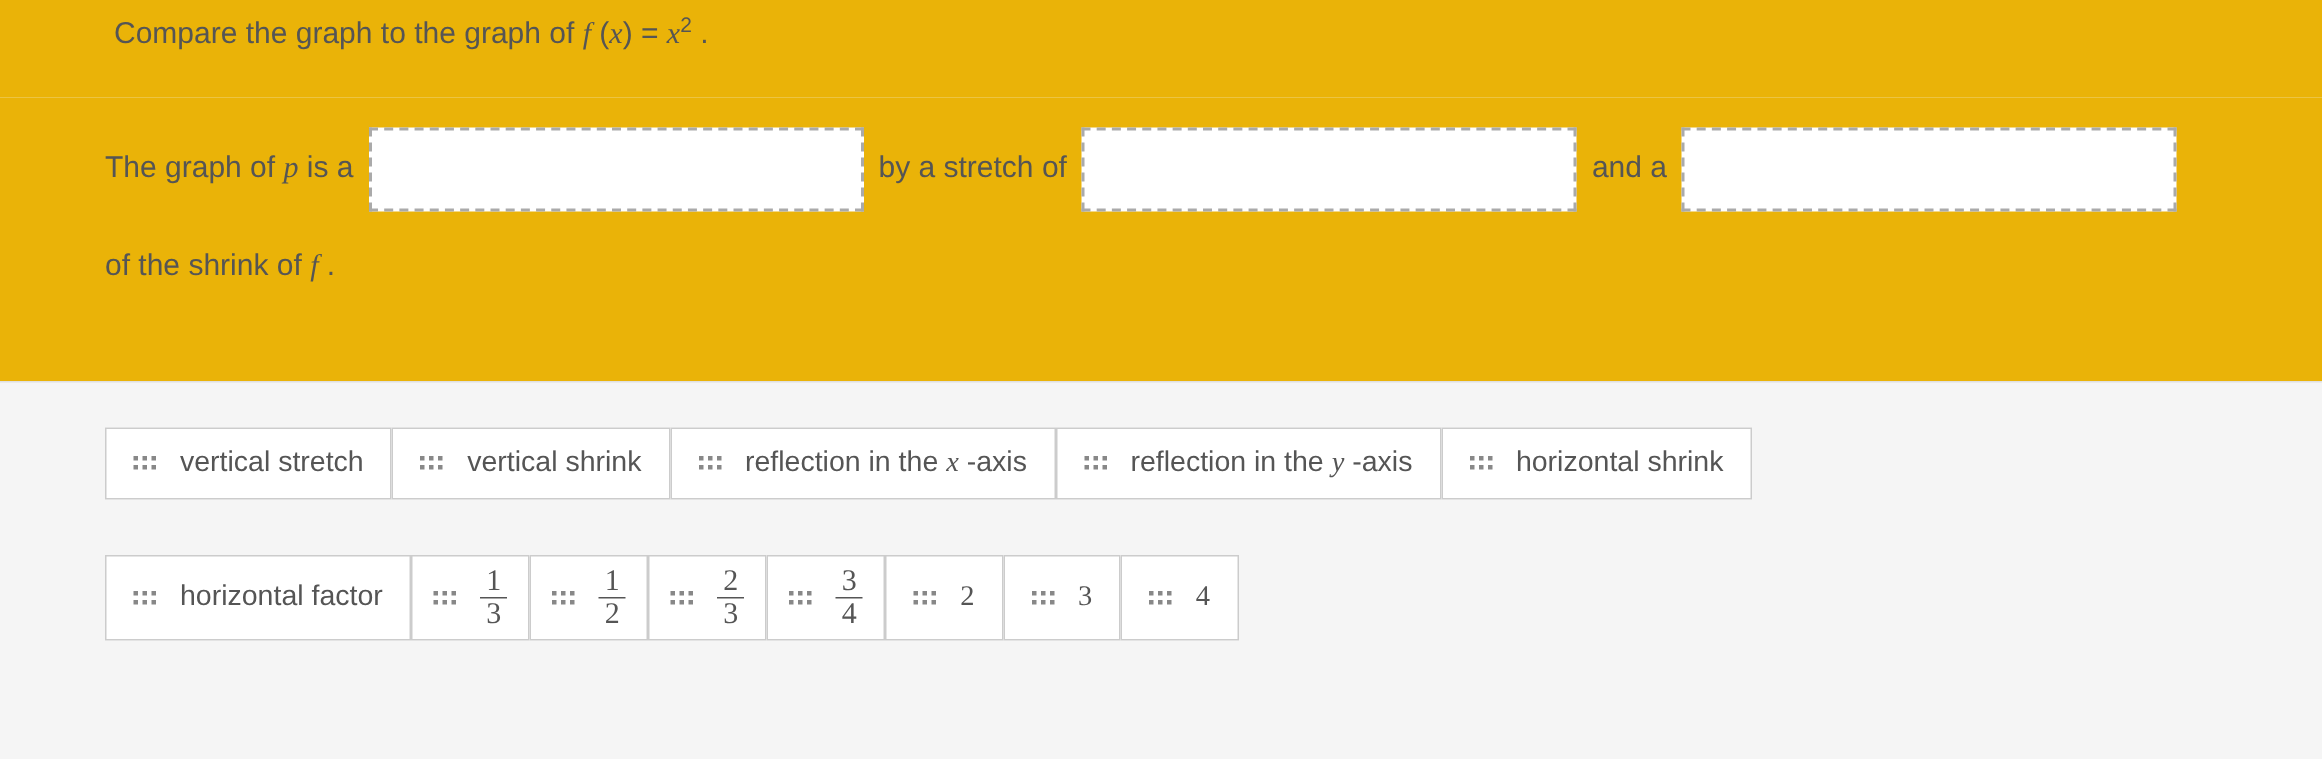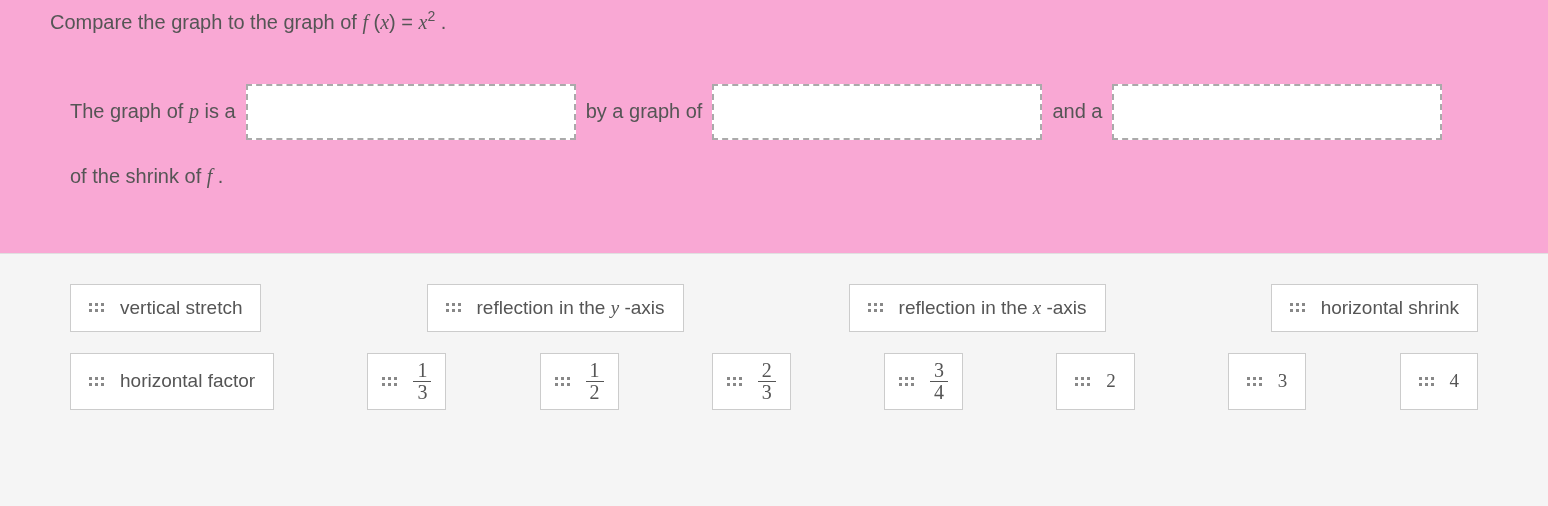--- a/index.html
+++ b/index.html
@@ -12,30 +12,30 @@
       background: #f5f5f5;
       width: 1548px;
       height: 506px;
       padding: 0;
       color: #444;
       overflow: hidden;
     }
     .instruction {
       font-size: 20px;
       color: #555;
-      padding: 8px 50px 30px 50px;
-      background: #f9a8d4;
+      padding: 8px 50px 30px 76px;
+      background: #eab308;
     }
     .math-italic {
       font-style: italic;
       font-family: 'Times New Roman', serif;
     }
     .sentence-area {
       padding: 20px 70px 40px 70px;
-      background: #f9a8d4;
+      background: #eab308;
     }
     .sentence-row {
       display: flex;
       align-items: center;
       flex-wrap: wrap;
       gap: 10px;
       font-size: 20px;
       color: #555;
       margin-bottom: 25px;
     }
@@ -55,24 +55,23 @@
       border-top: 1px solid #e0e0e0;
       display: flex;
       flex-wrap: wrap;
       gap: 20px;
       align-items: center;
       justify-content: center;
     }
     .choice-row {
       display: flex;
       flex-wrap: wrap;
-      gap: 20px;
-      justify-content: space-between;
+      justify-content: flex-start;
       width: 100%;
-      margin-bottom: 1px;
+      margin-bottom: 17px;
     }
     .choice {
       background: #fff;
       border: 1px solid #ccc;
       padding: 12px 18px;
       display: inline-flex;
       align-items: center;
       gap: 12px;
       font-size: 19px;
       color: #555;
@@ -122,21 +121,21 @@
   <span class="math-italic">f</span>
   (<span class="math-italic">x</span>)<span> = </span><span class="math-italic">x</span><sup>2</sup><span> .</span>
 </div>
 
 <div class="sentence-area">
   <div class="sentence-row">
     <span>
       <span>The graph of </span><span class="math-italic">p</span><span> is a</span>
     </span>
     <span class="dropzone wide"></span>
-    <span>by a graph of</span>
+    <span>by a stretch of</span>
     <span class="dropzone wide"></span>
     <span>and a</span>
     <span class="dropzone wide"></span>
   </div>
   <div class="sentence-row">
     <span>
       <span>of the shrink of </span><span class="math-italic">f</span><span> .</span>
     </span>
   </div>
 </div>
@@ -156,35 +155,46 @@
     </div>
     <div class="choice">
       <span class="drag-icon">
           <span></span>
           <span></span>
           <span></span>
           <span></span>
           <span></span>
           <span></span>
         </span>
+      <span>vertical shrink</span>
+    </div>
+    <div class="choice">
+      <span class="drag-icon">
+          <span></span>
+          <span></span>
+          <span></span>
+          <span></span>
+          <span></span>
+          <span></span>
+        </span>
+      <span>
+        <span>reflection in the </span><span class="math-italic">x</span><span> -axis</span>
+      </span>
+    </div>
+    <div class="choice">
+      <span class="drag-icon">
+          <span></span>
+          <span></span>
+          <span></span>
+          <span></span>
+          <span></span>
+          <span></span>
+        </span>
       <span>
         <span>reflection in the </span><span class="math-italic">y</span><span> -axis</span>
-      </span>
-    </div>
-    <div class="choice">
-      <span class="drag-icon">
-          <span></span>
-          <span></span>
-          <span></span>
-          <span></span>
-          <span></span>
-          <span></span>
-        </span>
-      <span>
-        <span>reflection in the </span><span class="math-italic">x</span><span> -axis</span>
       </span>
     </div>
     <div class="choice">
       <span class="drag-icon">
           <span></span>
           <span></span>
           <span></span>
           <span></span>
           <span></span>
           <span></span>

